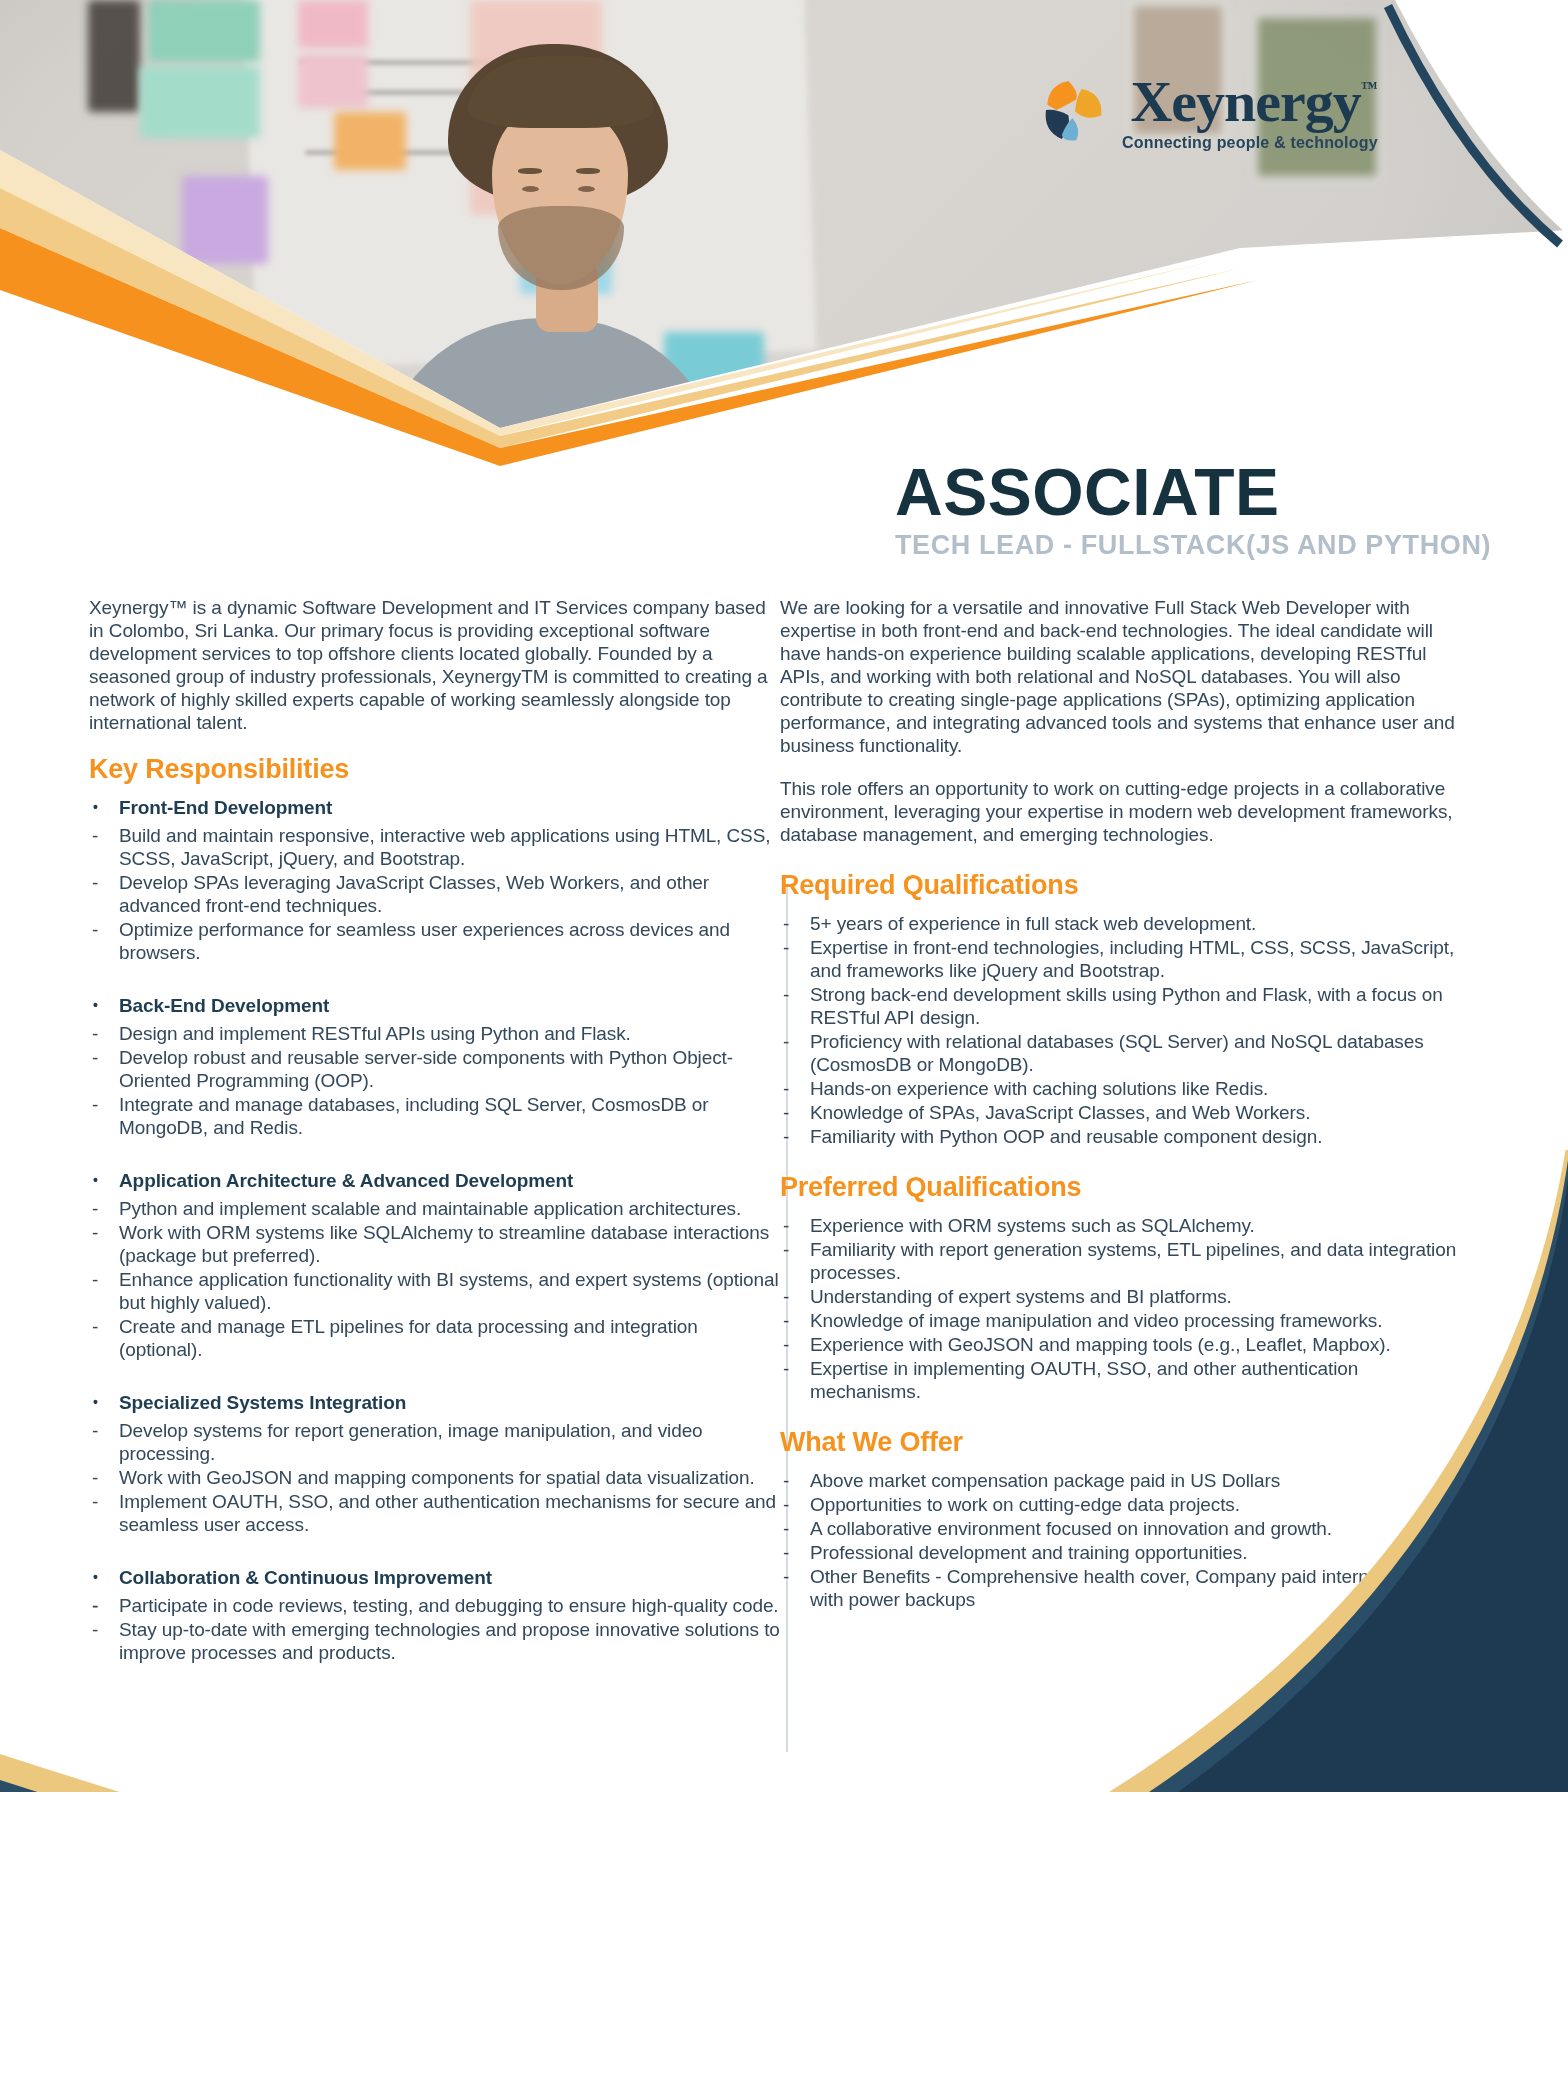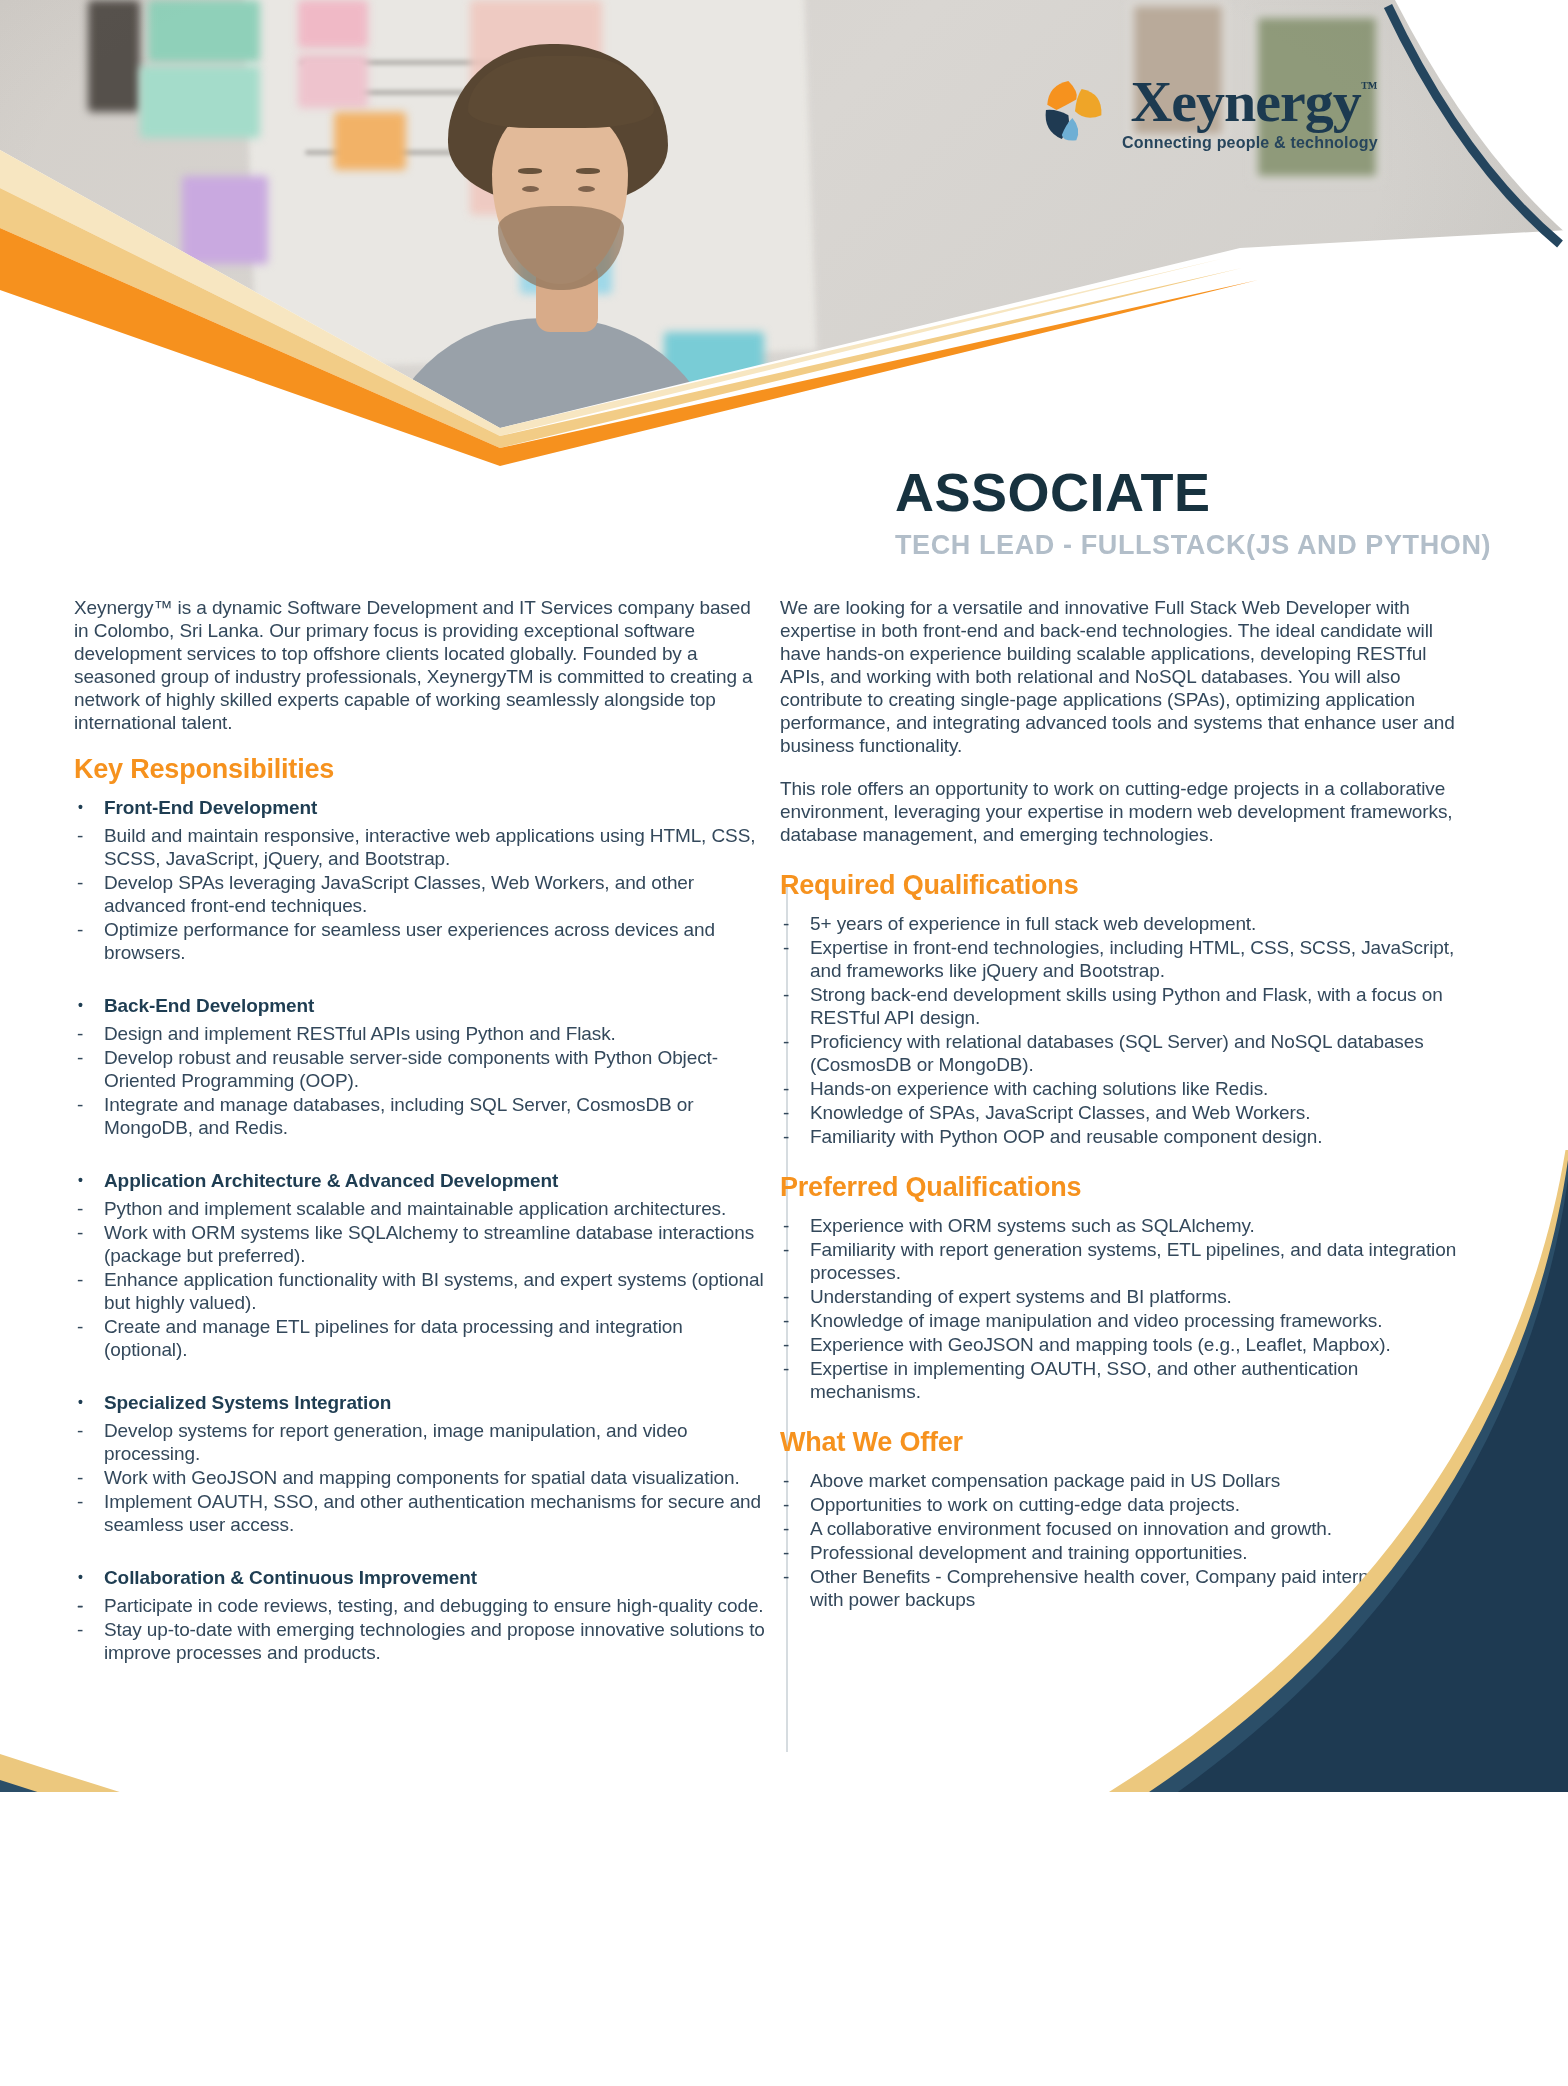--- a/index.html
+++ b/index.html
@@ -31,25 +31,25 @@
   
   .logo{position:absolute;left:1042px;top:58px;display:flex;align-items:flex-start;gap:14px;}
   .logo-mark{width:66px;height:104px;}
   .logo-texts{display:flex;flex-direction:column;align-items:flex-end;}
   .logo-word{font-family:"Liberation Serif","DejaVu Serif",serif;font-weight:bold;
         font-size:58px;line-height:60px;color:#1c3a50;letter-spacing:-1px;}
   .logo-word sup{font-size:17px;vertical-align:28px;letter-spacing:0;}
   .logo-tagline{font-size:16px;font-weight:bold;color:#27455c;margin-top:2px;letter-spacing:.2px;}
   
   .title-block{position:absolute;left:895px;top:458px;width:620px;}
-  .title-block h1{margin:0;font-size:54px;line-height:68px;font-weight:bold;color:#17323f;letter-spacing:.5px;}
+  .title-block h1{margin:0;font-size:66px;line-height:68px;font-weight:bold;color:#17323f;letter-spacing:.5px;}
   .title-block h2{margin:4px 0 0 0;font-size:27px;line-height:30px;font-weight:bold;color:#b2bec9;letter-spacing:.6px;}
   
   .col{position:absolute;top:596px;font-size:19px;line-height:23px;color:#33485b;letter-spacing:-.1px;}
-  .col-left{left:74px;width:692px;}
+  .col-left{left:89px;width:692px;}
   .col-right{left:780px;width:694px;}
   .intro{margin:0 0 20px 0;}
   .intro2{margin:0 0 24px 0;}
   .section-heading{margin:14px 0 12px 0;font-size:27px;line-height:30px;font-weight:bold;color:#f6921e;letter-spacing:-.2px;}
   .resp-section{margin-bottom:30px;}
   .subhead{position:relative;padding-left:30px;font-weight:bold;color:#1e3d52;margin-bottom:5px;}
   .subhead .dot{position:absolute;left:4px;top:0;font-size:14px;}
   .li{position:relative;padding-left:30px;margin-bottom:1px;}
   .li .dash{position:absolute;left:3px;top:0;}
   .list{margin:0 0 24px 0;}

